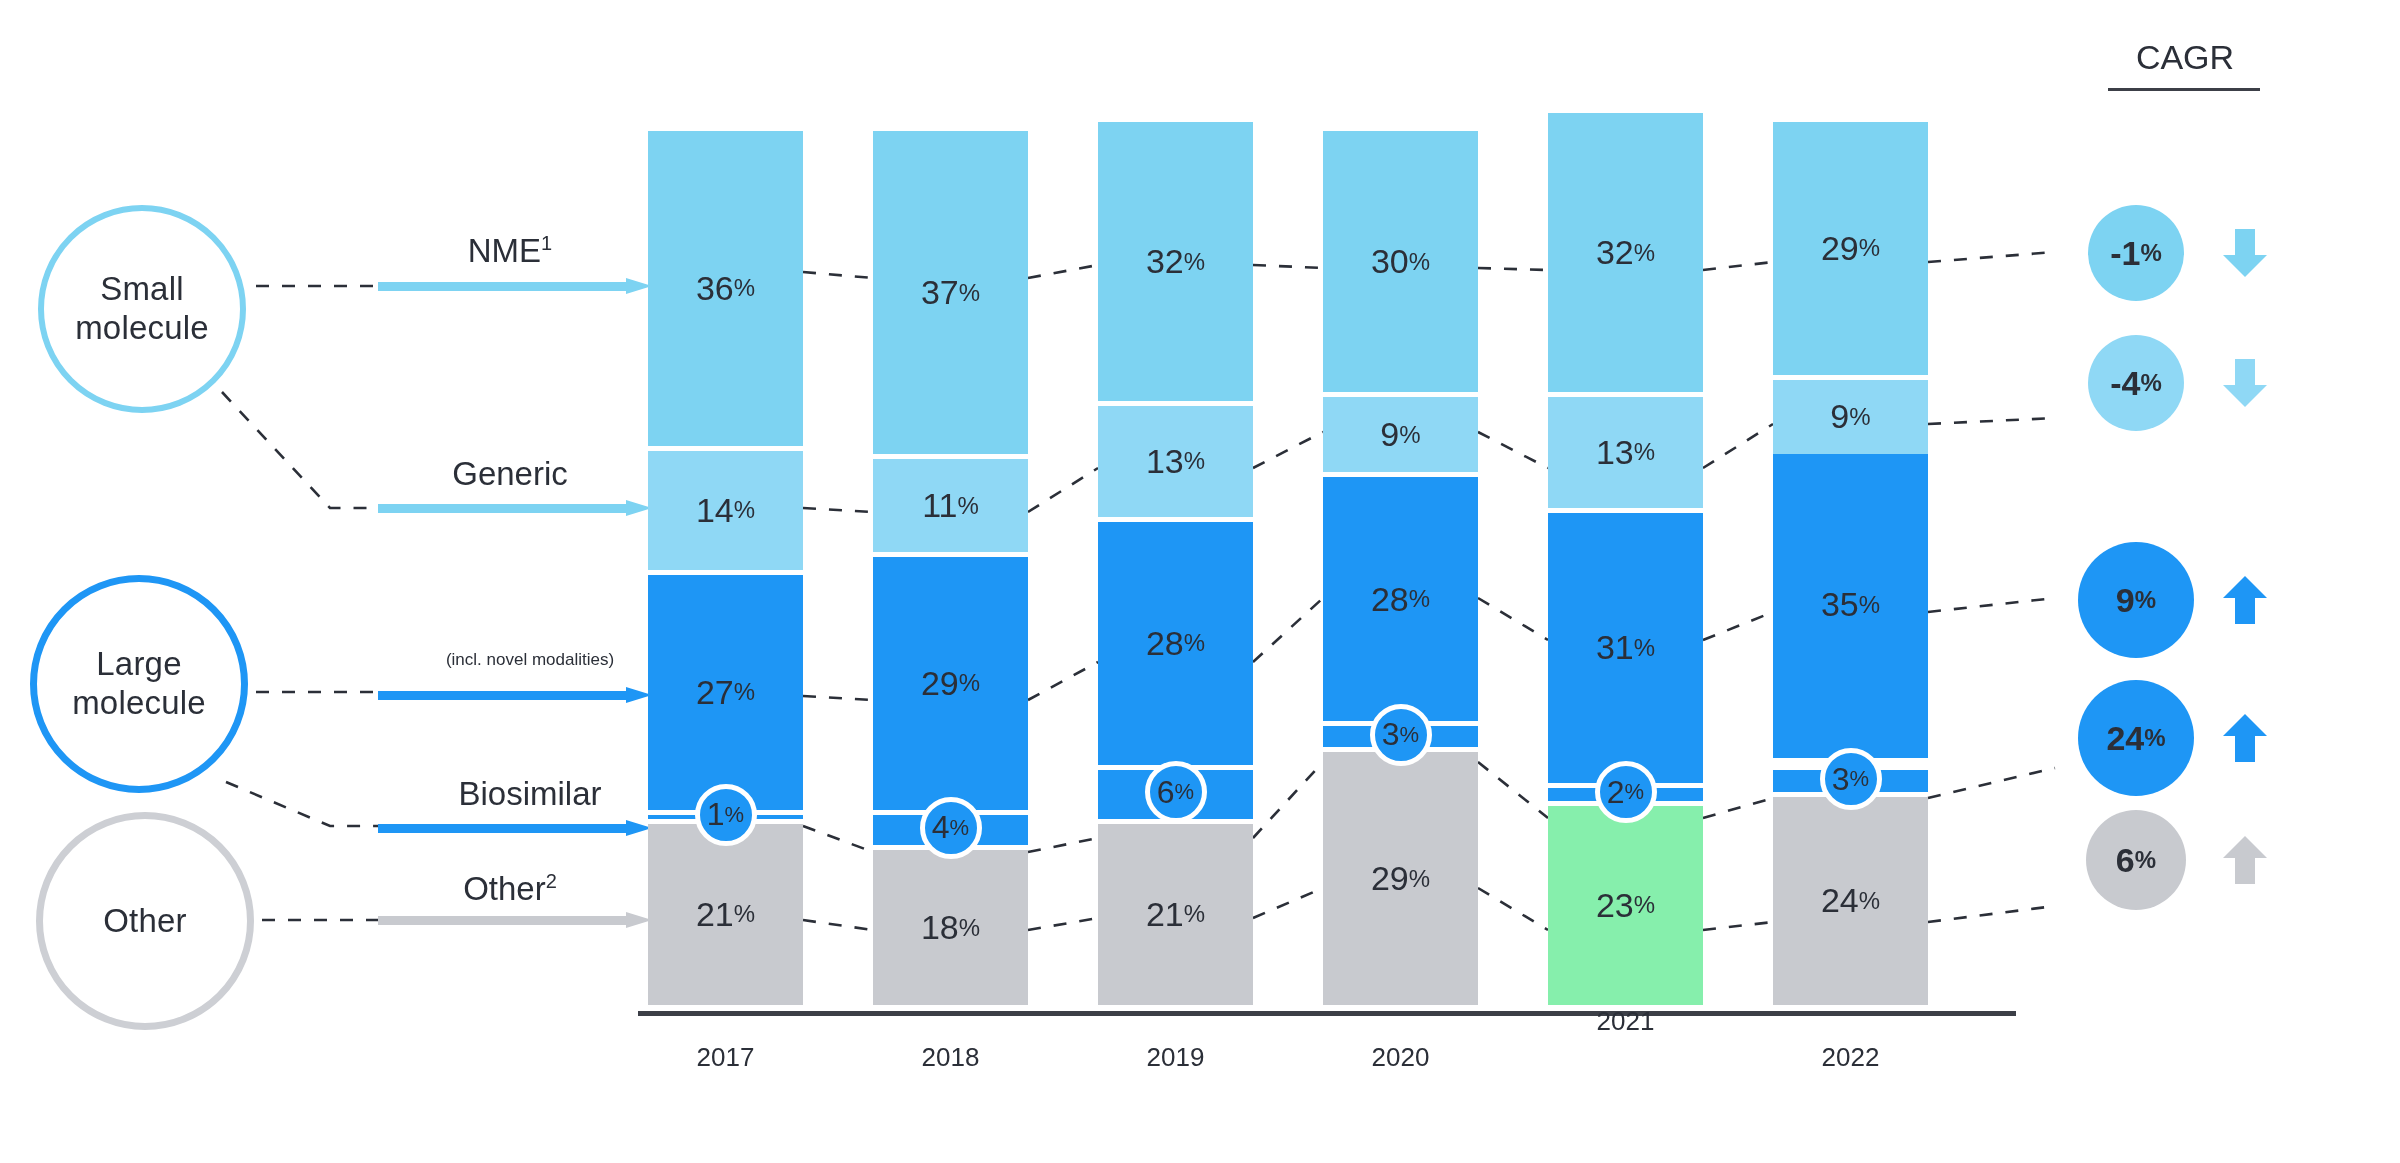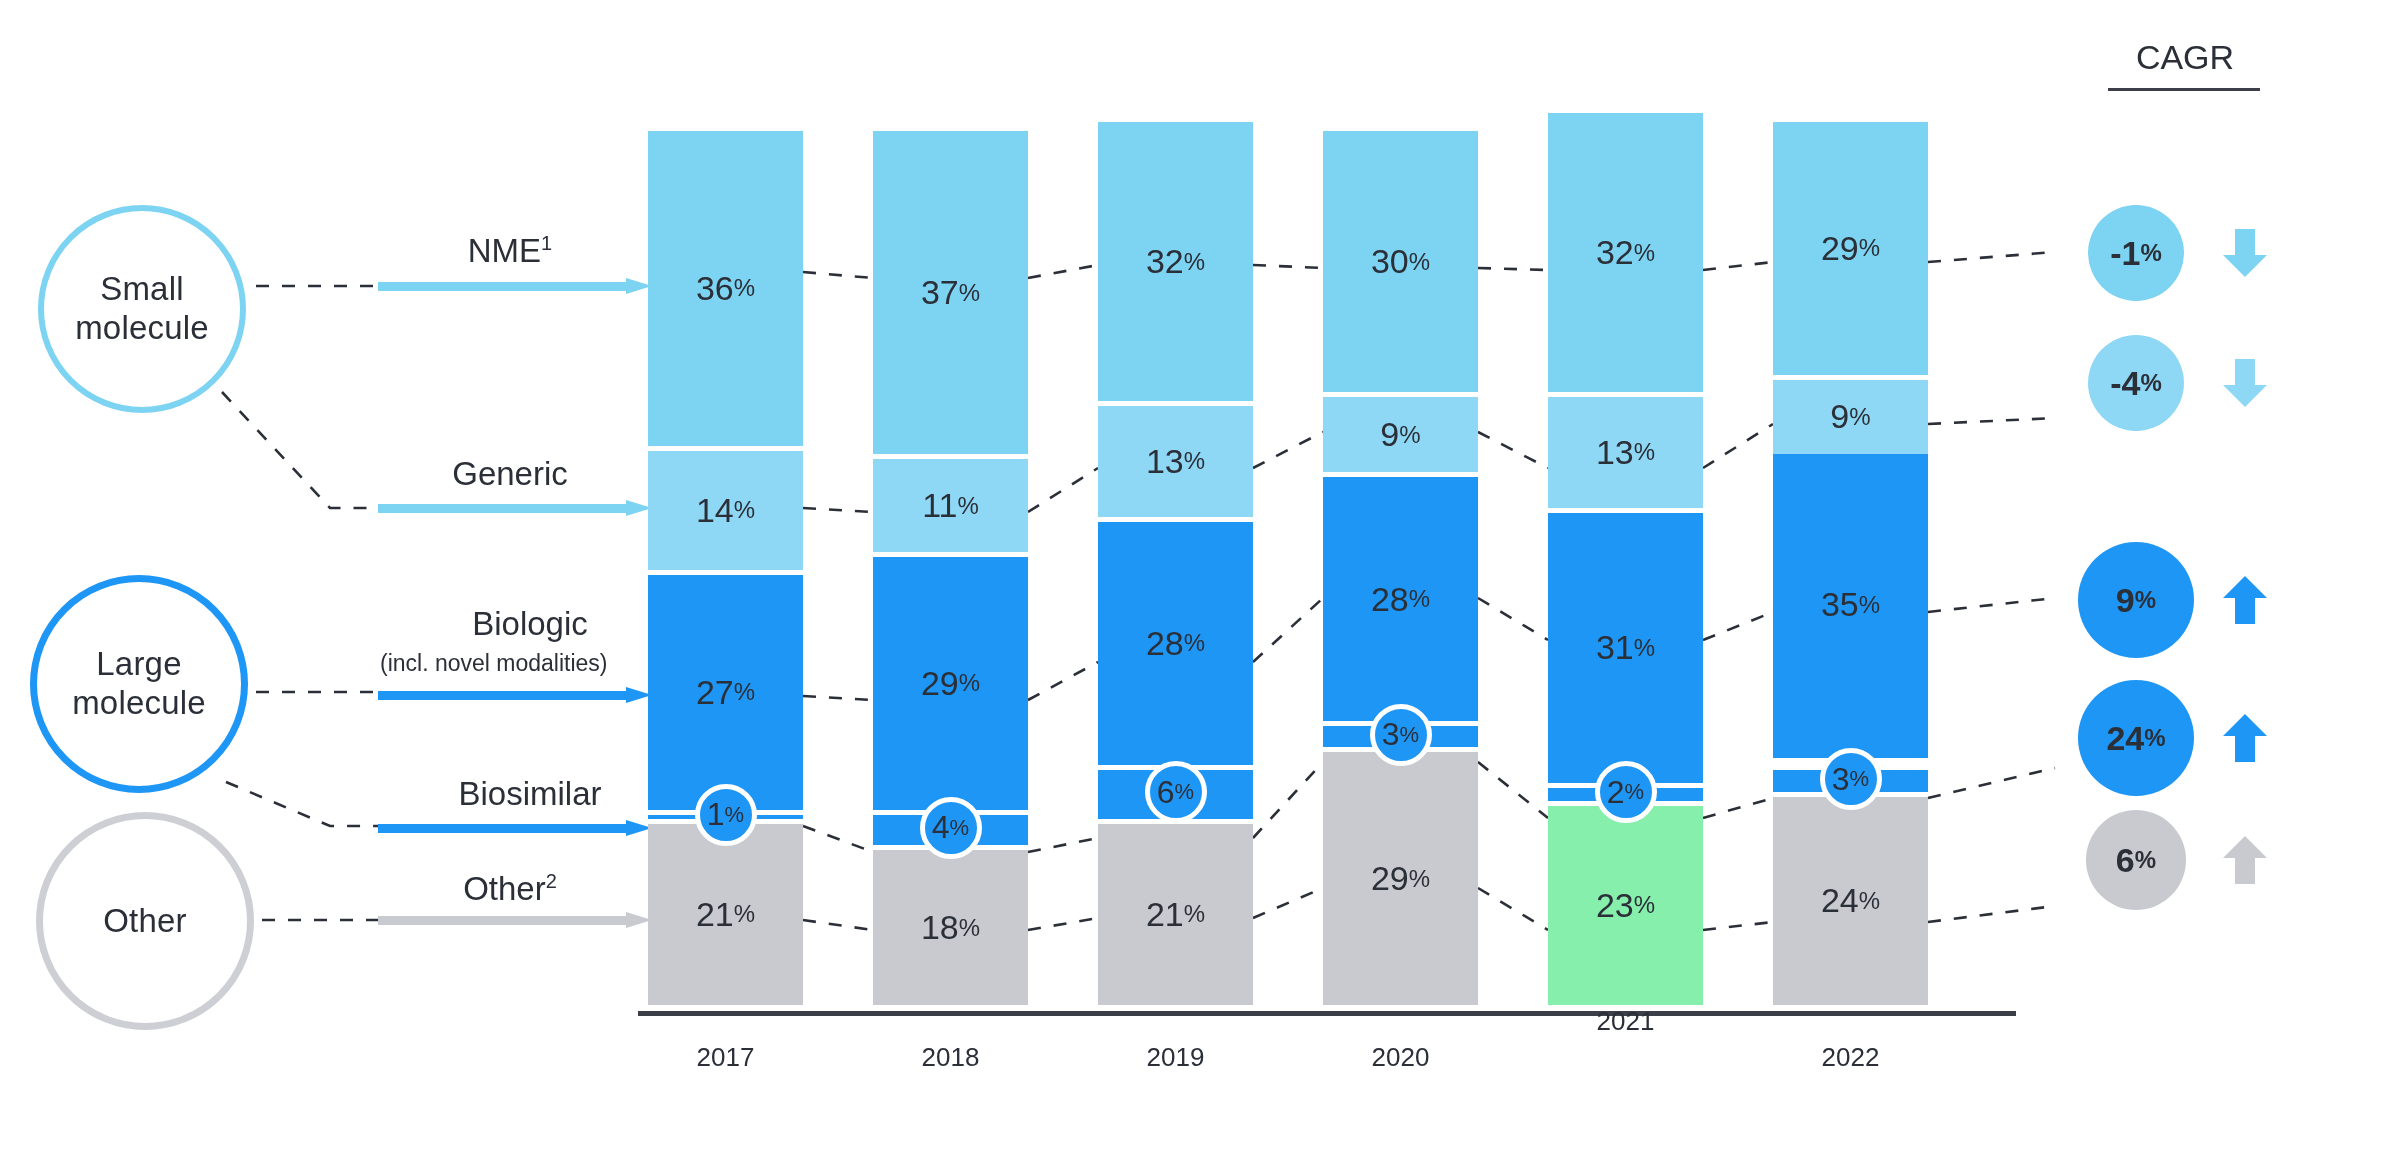--- a/index.html
+++ b/index.html
@@ -38,21 +38,22 @@
   .flow-label {
     position: absolute;
     color: #2b2f38;
     font-size: 33px;
     text-align: center;
     white-space: nowrap;
   }
   .flow-sub {
     position: absolute;
     color: #2b2f38;
-    font-size: 23px;
+    font-size: 17px;
+    text-align: center;
     white-space: nowrap;
   }
   .sup { font-size: 20px; vertical-align: super; }
 
   
   svg.overlay { position: absolute; left: 0; top: 0; width: 2400px; height: 1163px; pointer-events: none; }
 
   
   .bar-col { position: absolute; width: 155px; }
   .seg {
@@ -118,21 +119,20 @@
 
   <div class="cat-circle" id="cat-large">Large
 molecule</div>
 
   <div class="cat-circle" id="cat-other">Other</div>
 
   <div class="flow-label" style="left:380px; top:232px; width:260px;">
     <span>NME</span><span class="sup">1</span>
   </div>
   <div class="flow-label" style="left:380px; top:455px; width:260px;">Generic</div>
-  <div class="flow-label" style="left:380px; top:605px; width:300px;">Biologic</div>
   <div class="flow-sub" style="left:380px; top:650px; width:300px;">(incl. novel modalities)</div>
   <div class="flow-label" style="left:380px; top:775px; width:300px;">Biosimilar</div>
   <div class="flow-label" style="left:380px; top:870px; width:260px;">
     <span>Other</span><span class="sup">2</span>
   </div>
 
   <div class="flow" style="left:378px; top:278px; width:274px;">
     <div class="shaft" style="width:250px; background:#7DD3F2;"></div>
     <div class="head" style="left:248px; border-left:26px solid #7DD3F2;"></div>
   </div>

